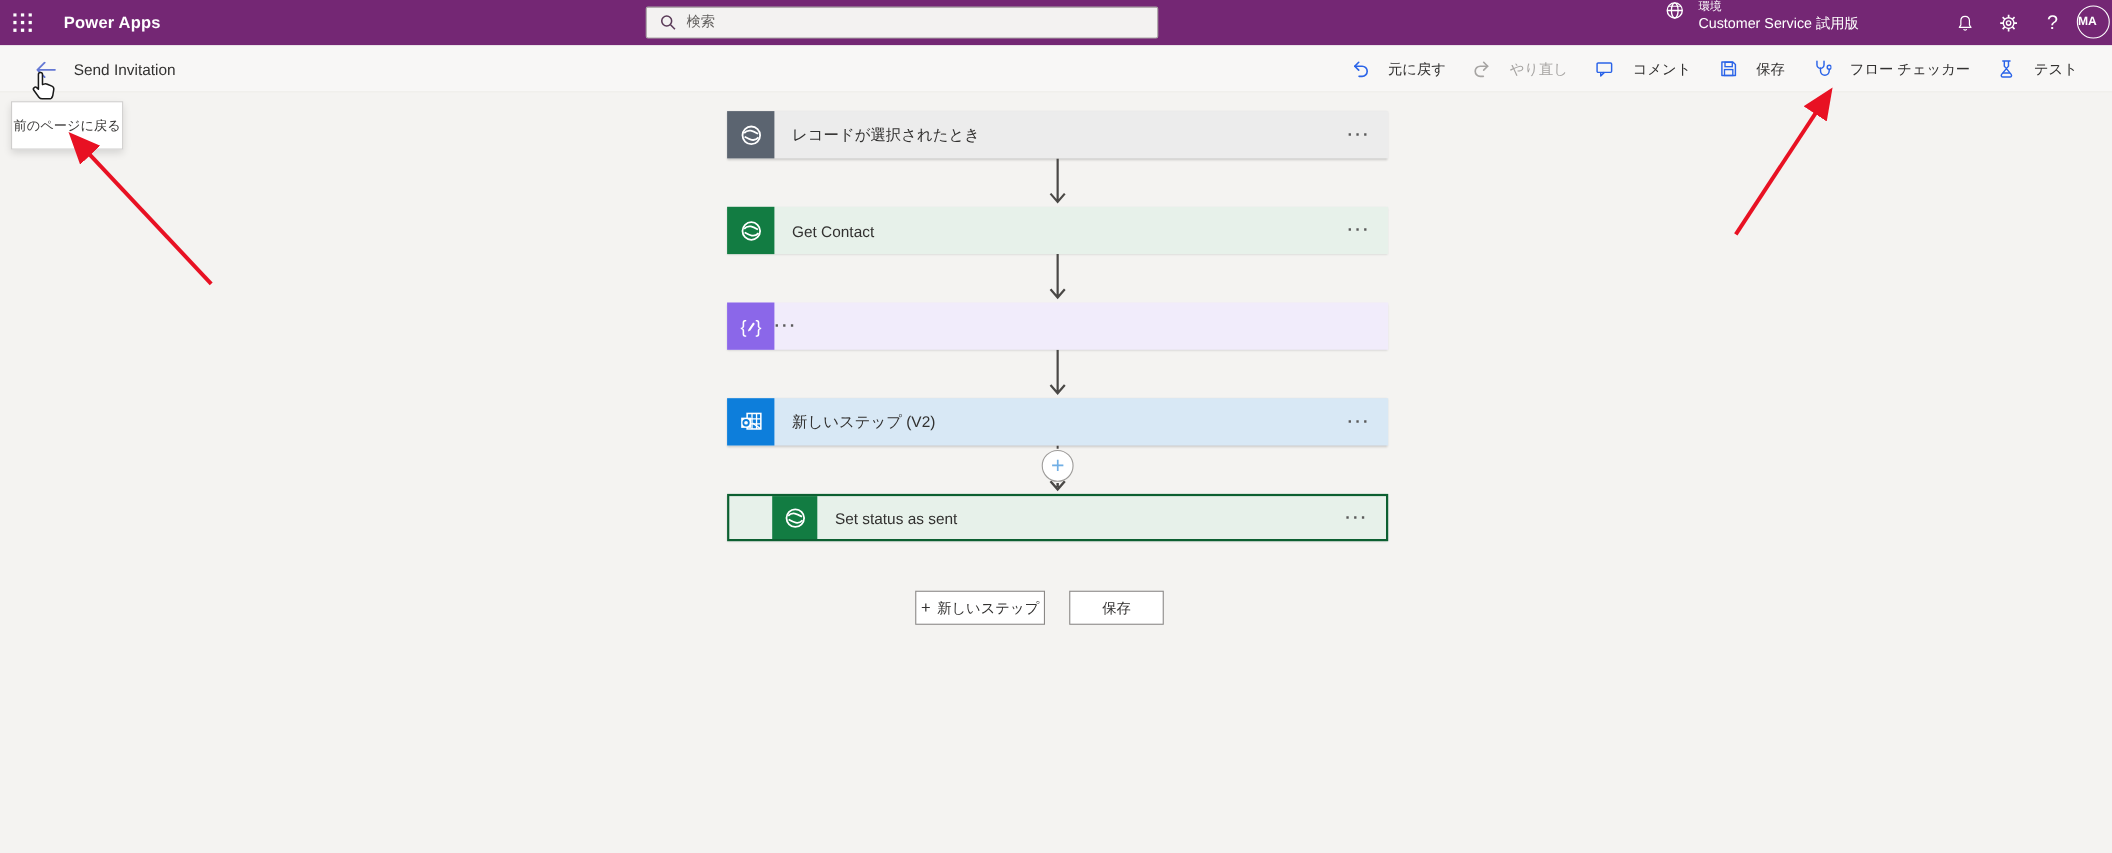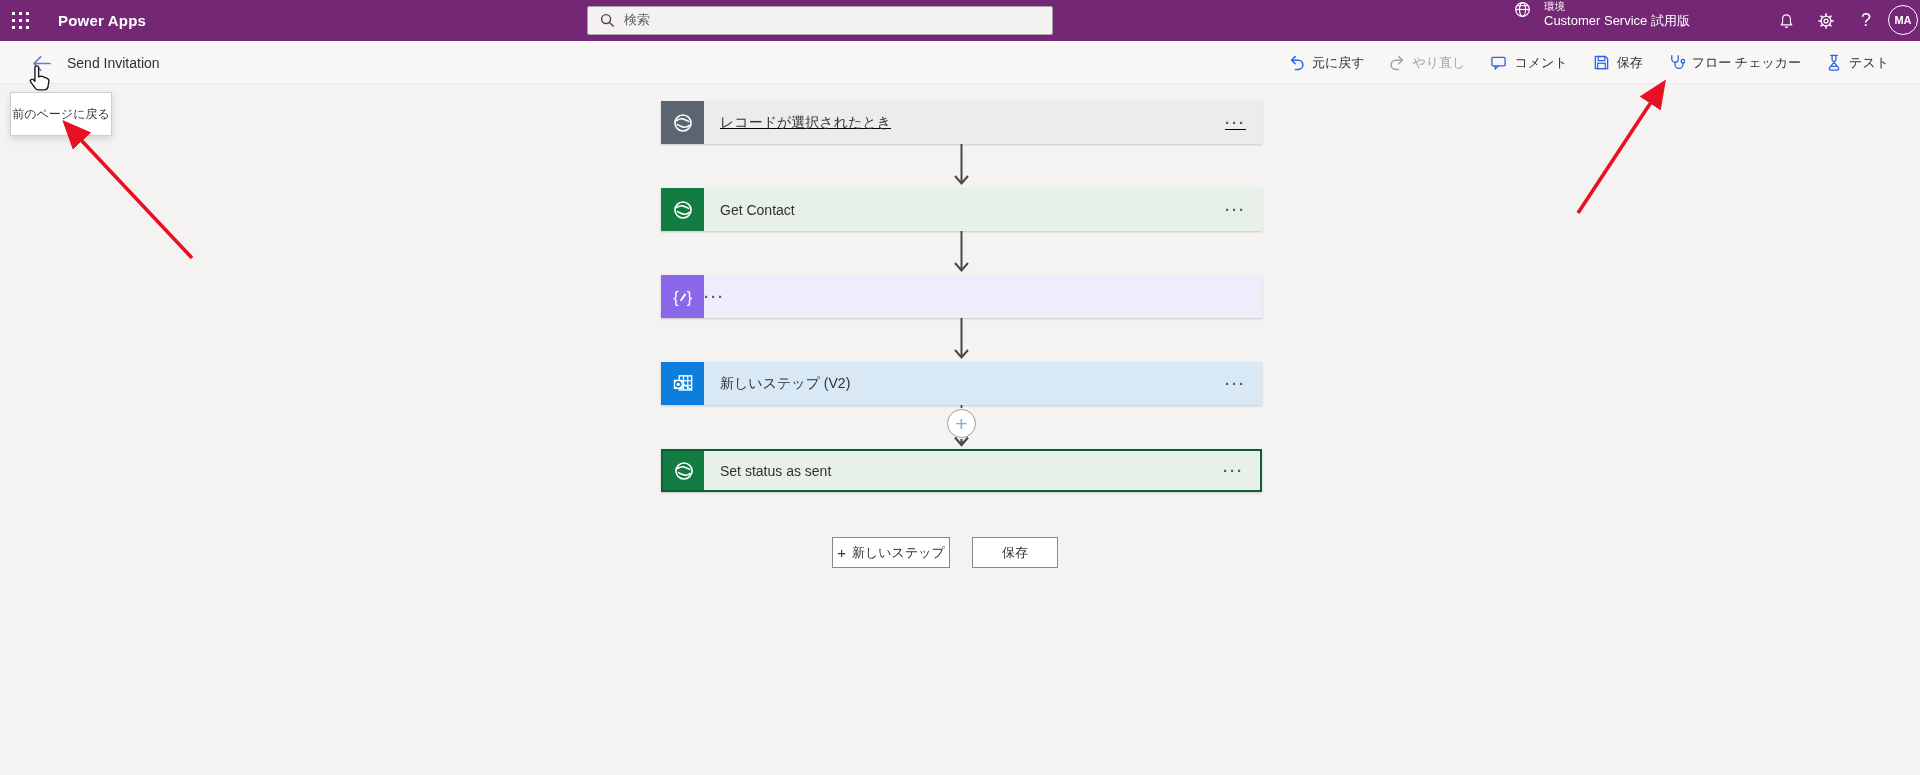--- a/index.html
+++ b/index.html
@@ -12,47 +12,47 @@
   .app-title { position:absolute; left:58px; top:0; height:41px; display:flex; align-items:center; font-size:15px; font-weight:700; letter-spacing:.2px; }
   .searchbox { position:absolute; left:587px; top:6px; width:466px; height:29px; background:#f3f2f1; border:1px solid #a9a7a5; border-radius:2px; display:flex; align-items:center; padding-left:12px;font-family:Liberation Mono, monospace; }
   .searchbox input { border:none; outline:none; background:transparent; font-size:13px; color:#323130; margin-left:9px; width:400px; font-family:inherit; }
   .searchbox input::placeholder { color:#605e5c; opacity:1; }
   .env { position:absolute; left:1513px; top:0; height:41px; display:flex; align-items:flex-start; cursor:pointer; }
   .env-text { margin-left:12px; line-height:1.2; }
   .env-label { font-size:10.5px; display:block; }
   .env-name { font-size:13px; display:block; }
   .tb-icon { position:absolute; top:0; height:41px; display:flex; align-items:center; justify-content:center; width:40px; cursor:pointer; }
   .tb-bell { left:1766px; } .tb-gear { left:1806px; } .tb-help { left:1846px; font-size:18px; font-weight:400; }
-  .avatar { position:absolute; left:1888px; top:5px; width:30px; height:30px; border:1.6px solid #fff; border-radius:50%; display:flex; align-items:center; justify-content:center; font-size:11px; font-weight:700; cursor:pointer; }
+  .avatar { position:absolute; left:1888px; top:5px; width:30px; height:30px; border:1.6px solid #fff; border-radius:50%; display:flex; align-items:center; font-size:11px; font-weight:700; cursor:pointer; }
 
   
   .cmdbar { position:absolute; left:0; top:41px; width:1920px; height:43px; background:#f8f7f6; border-bottom:1px solid #edebe9; z-index:4; }
   .back-btn { position:absolute; left:28px; top:9px; width:26px; height:26px; display:flex; align-items:center; justify-content:center; cursor:pointer; }
   .flow-title { position:absolute; left:67px; top:0; height:43px; display:flex; align-items:center; font-size:14px; color:#323130; }
   .cmd-right { position:absolute; right:31px; top:0; height:43px; display:flex; align-items:center; gap:25px; }
-  .cmd-item { display:flex; align-items:center; gap:7px; font-size:13px; color:#323130; cursor:pointer; white-space:nowrap; }
+  .cmd-item { display:flex; align-items:center; gap:17px; font-size:13px; color:#323130; cursor:pointer; white-space:nowrap; }
   .cmd-item.disabled { color:#a6a4a2; cursor:default; }
 
   
   .tooltip { position:absolute; left:10px; top:92px; width:102px; height:44px; background:#fff; border:1px solid #cfcecd; box-shadow:0 3px 7px rgba(0,0,0,.13); display:flex; align-items:center; justify-content:center; font-size:12px; color:#3b3a39; z-index:6; }
 
   
   .hand-cursor { position:absolute; left:27px; top:64px; z-index:7; pointer-events:none; }
 
   
   .canvas { position:absolute; left:0; top:84px; width:1920px; height:691px; background:#f4f3f1; }
   .step-card { position:absolute; left:661px; width:601px; height:43px; display:flex; align-items:stretch; box-shadow:0 1px 2px rgba(0,0,0,.18); cursor:pointer; }
   .step-icon { width:43px; flex:0 0 43px; display:flex; align-items:center; justify-content:center; }
   .step-body { flex:1; display:flex; align-items:center; padding-left:16px; font-size:14px; color:#323130; }
   .step-dots { display:flex; align-items:center; padding-right:16px; font-size:15px; font-weight:700; color:#5a5a5a; letter-spacing:2px; cursor:pointer; }
-  .card-0 { top:17px;text-decoration:underline; }  .card-0 .step-icon{background:#5b6470;} .card-0{background:#ececec;}
+  .card-0 { top:17px; }  .card-0 .step-icon{background:#5b6470;} .card-0{background:#ececec;}
   .card-1 { top:104px; } .card-1 .step-icon{background:#127c42;} .card-1{background:#e7f1ea;}
   .card-2 { top:191px; } .card-2 .step-icon{background:#8b67e9;} .card-2{background:#f1ecfb;}
   .card-3 { top:278px; } .card-3 .step-icon{background:#0d7edb;} .card-3{background:#d8e8f5;}
-  .card-4 { top:365px; } .card-4 .step-icon{background:#127c42;} .card-4{background:#e7f1ea; border:2px solid #0c5f31; }
+  .card-4 { top:365px;padding-left:39px; } .card-4 .step-icon{background:#127c42;} .card-4{background:#e7f1ea; border:2px solid #0c5f31; }
   .card-4 .step-icon { flex-basis:41px; width:41px; }
 
   .connector { position:absolute; left:949px; width:25px; pointer-events:none; }
   .conn-0 { top:60px; }  .conn-1 { top:147px; } .conn-2 { top:234px; } .conn-3 { top:321px; }
   .plus-btn { position:absolute; left:947px; top:325px; width:29px; height:29px; border-radius:50%; background:#fff; border:1.6px solid #9d9b99; color:#71afe5; font-size:21px; font-weight:300; line-height:25px; text-align:center; cursor:pointer; padding:0; z-index:2; }
 
   .bottom-btn { position:absolute; height:31px; background:#fff; border:1px solid #8a8886; font-size:13px; color:#323130; display:flex; align-items:center; justify-content:center; gap:6px; cursor:pointer; font-family:inherit; }
   .new-step-btn { left:832px; top:453px; width:118px; }
   .save-btn-bottom { left:972px; top:453px; width:86px; }
 

